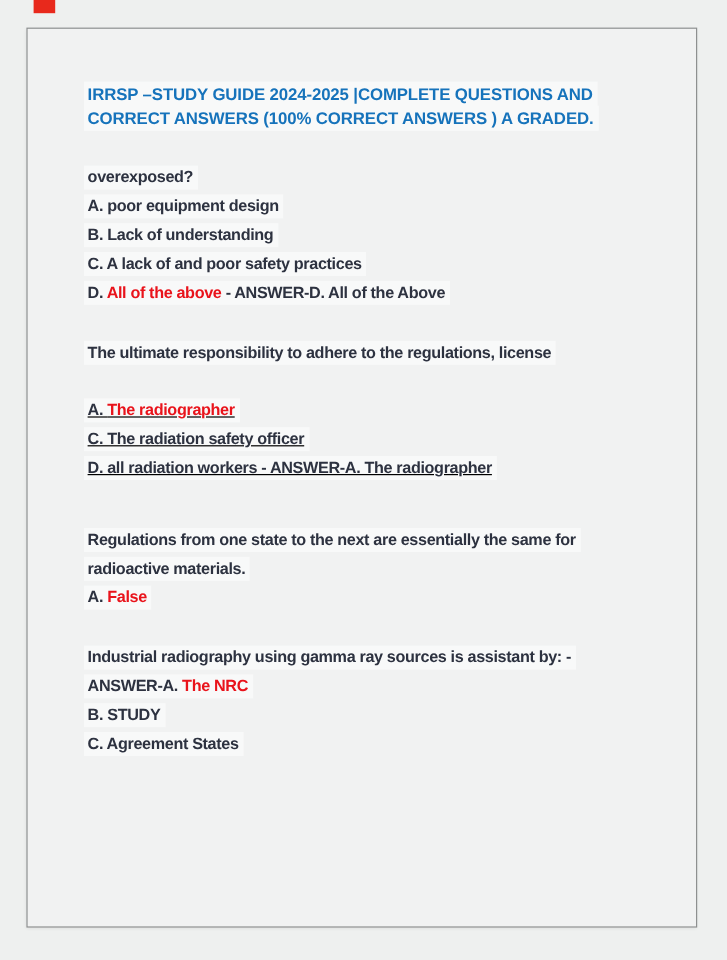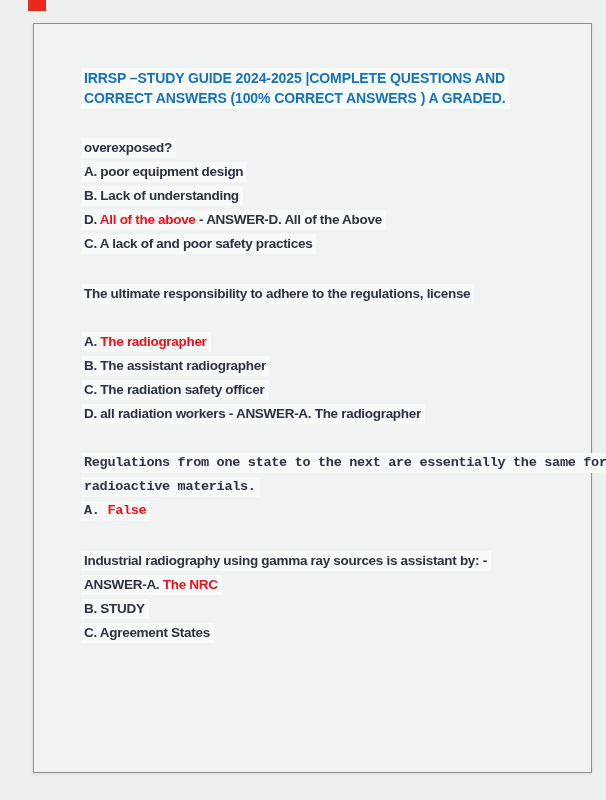--- a/index.html
+++ b/index.html
@@ -18,21 +18,21 @@
   .accent-tab {
     position: absolute;
     left: 28px;
     top: 0;
     width: 18px;
     height: 11px;
     background: var(--red, #e8291c);
   }
   .sheet {
     position: absolute;
-    left: 33px;
+    left: 22px;
     top: 23px;
     width: 559px;
     height: 750px;
     background: #f1f2f2;
     border: 1px solid #8e9090;
     box-shadow: 0 1px 3px rgba(0,0,0,0.08);
     box-sizing: border-box;
   }
   .doc {
     position: absolute;
@@ -68,33 +68,32 @@
 <div class="sheet" style="background: rgb(241, 242, 242); border-color: rgb(142, 144, 144);">
   <div class="doc">
       <div class="block title" style="margin-bottom: 28px;">
         <div class="line"><span class="hl"><span class="seg">IRRSP –STUDY GUIDE 2024-2025 |COMPLETE QUESTIONS AND</span></span></div>
         <div class="line"><span class="hl"><span class="seg">CORRECT ANSWERS (100% CORRECT ANSWERS ) A GRADED.</span></span></div>
       </div>
       <div class="block body" style="margin-bottom: 26px;">
         <div class="line"><span class="hl"><span class="seg">overexposed?</span></span></div>
         <div class="line"><span class="hl"><span class="seg">A. poor equipment design</span></span></div>
         <div class="line"><span class="hl"><span class="seg">B. Lack of understanding</span></span></div>
+        <div class="line"><span class="hl"><span class="seg">C. A lack of and poor safety practices</span></span></div>
         <div class="line"><span class="hl"><span class="seg">D. </span><span class="seg red">All of the above</span><span class="seg"> - ANSWER-D. All of the Above</span></span></div>
-        <div class="line"><span class="hl"><span class="seg">C. A lack of and poor safety practices</span></span></div>
       </div>
       <div class="block body" style="margin-bottom: 24px;">
         <div class="line"><span class="hl"><span class="seg">The ultimate responsibility to adhere to the regulations, license</span></span></div>
       </div>
-      <div class="block body" style="margin-bottom: 25px;">
+      <div class="block body" style="margin-bottom: 36px; text-decoration: underline;">
         <div class="line"><span class="hl"><span class="seg">A. </span><span class="seg red">The radiographer</span></span></div>
-        <div class="line"><span class="hl"><span class="seg">B. The assistant radiographer</span></span></div>
         <div class="line"><span class="hl"><span class="seg">C. The radiation safety officer</span></span></div>
         <div class="line"><span class="hl"><span class="seg">D. all radiation workers - ANSWER-A. The radiographer</span></span></div>
       </div>
-      <div class="block body" style="margin-bottom: 26px; font-family: Liberation Mono, monospace;">
+      <div class="block body" style="margin-bottom: 26px;">
         <div class="line"><span class="hl"><span class="seg">Regulations from one state to the next are essentially the same for</span></span></div>
         <div class="line"><span class="hl"><span class="seg">radioactive materials.</span></span></div>
         <div class="line"><span class="hl"><span class="seg">A. </span><span class="seg red">False</span></span></div>
       </div>
       <div class="block body" style="margin-bottom: 0px;">
         <div class="line"><span class="hl"><span class="seg">Industrial radiography using gamma ray sources is assistant by: -</span></span></div>
         <div class="line"><span class="hl"><span class="seg">ANSWER-A. </span><span class="seg red">The NRC</span></span></div>
         <div class="line"><span class="hl"><span class="seg">B. STUDY</span></span></div>
         <div class="line"><span class="hl"><span class="seg">C. Agreement States</span></span></div>
       </div>

